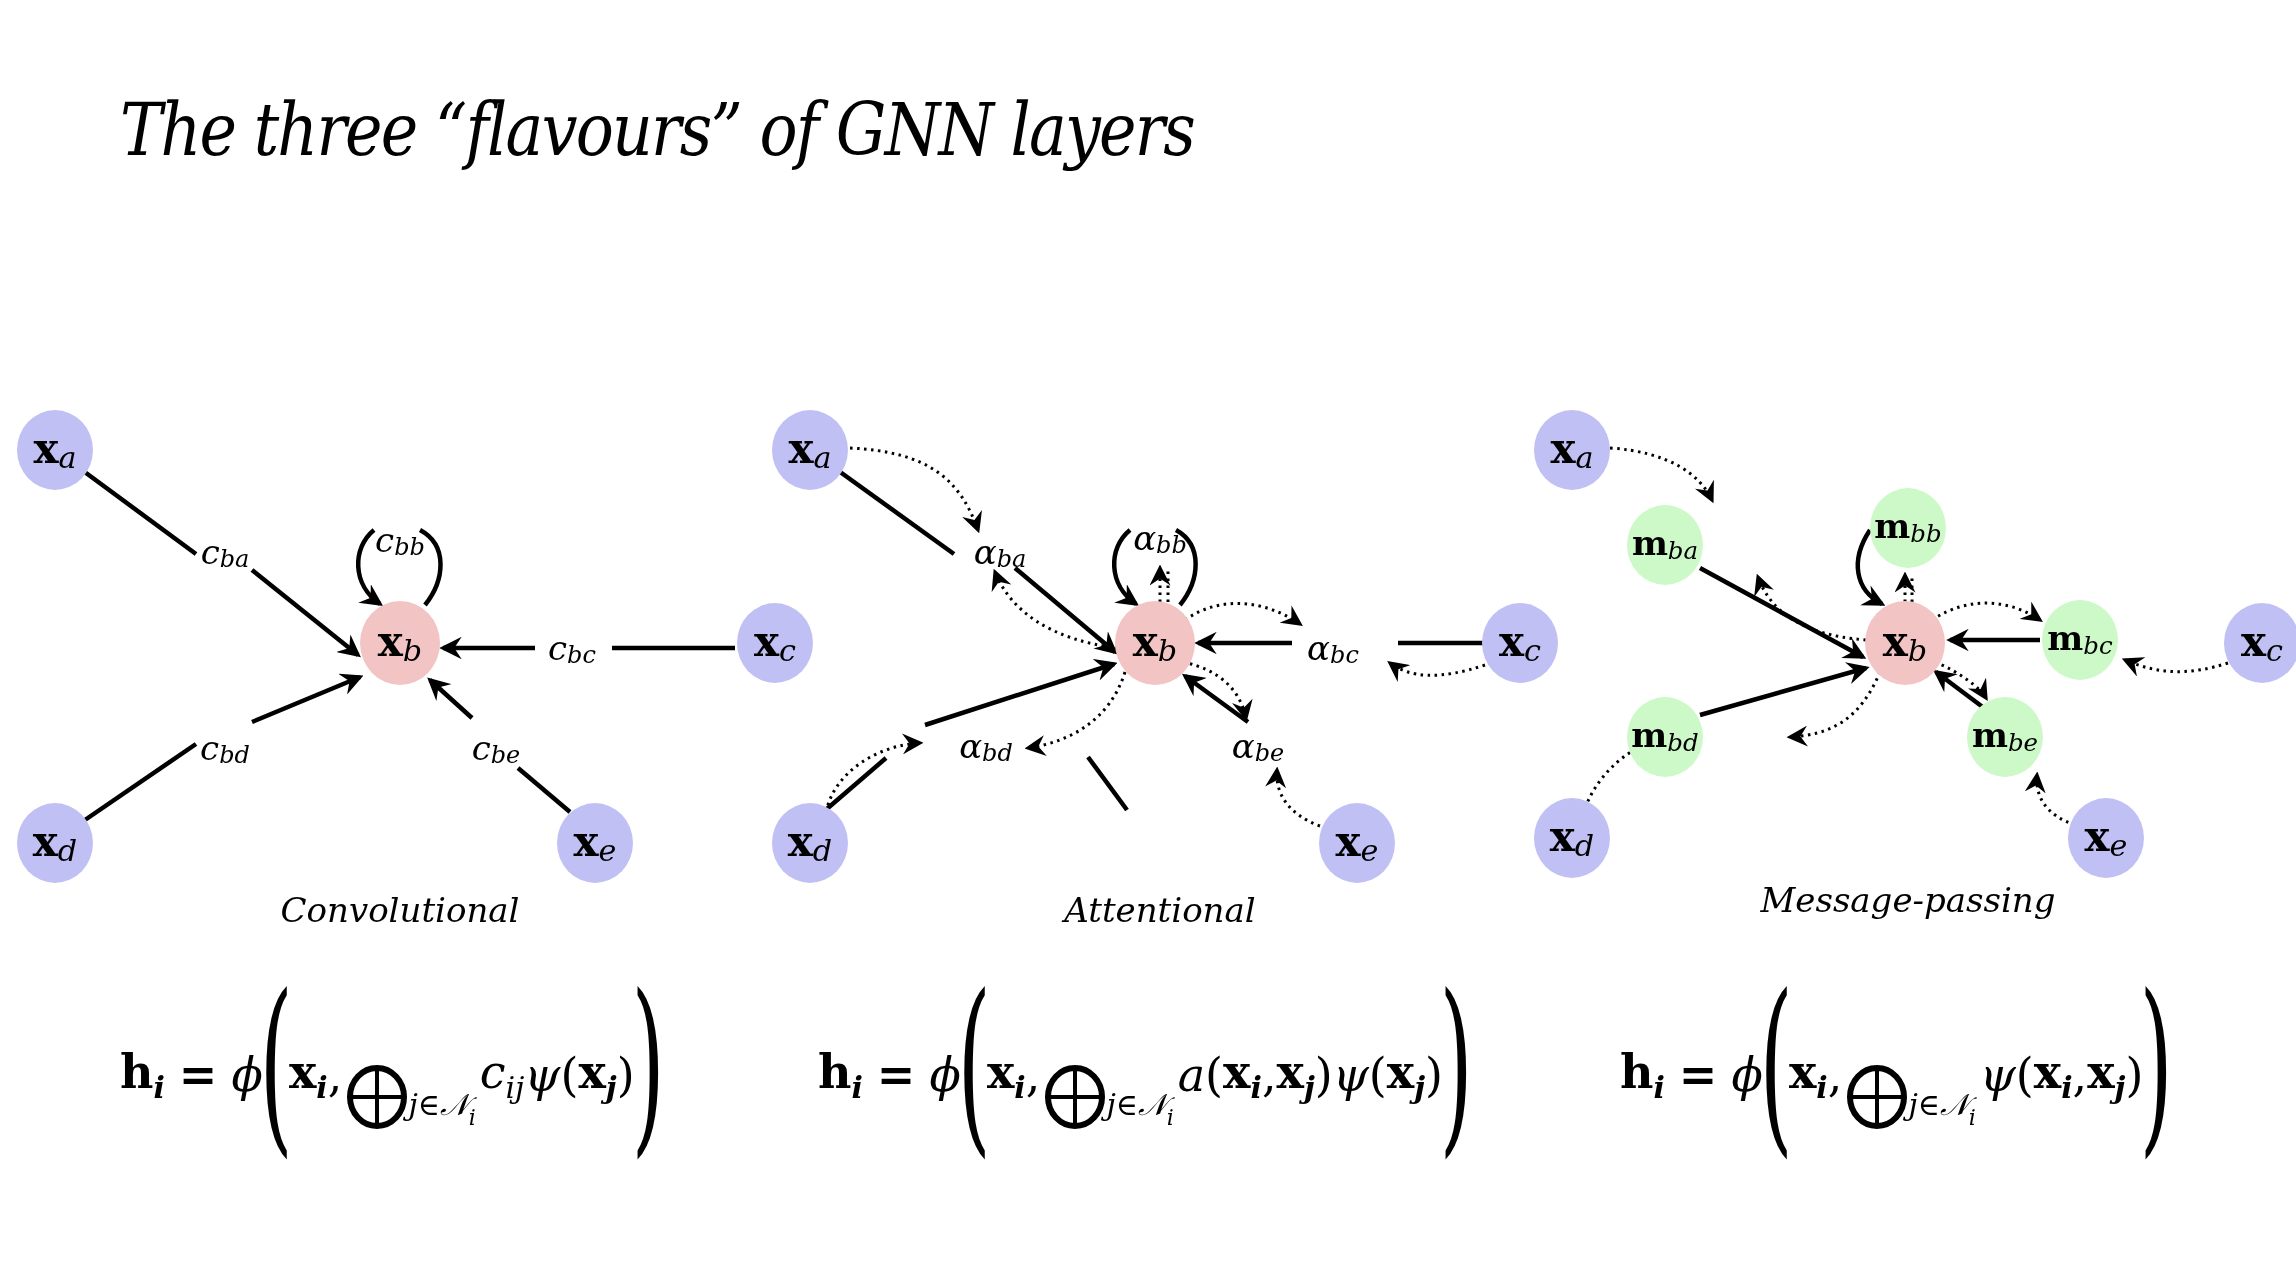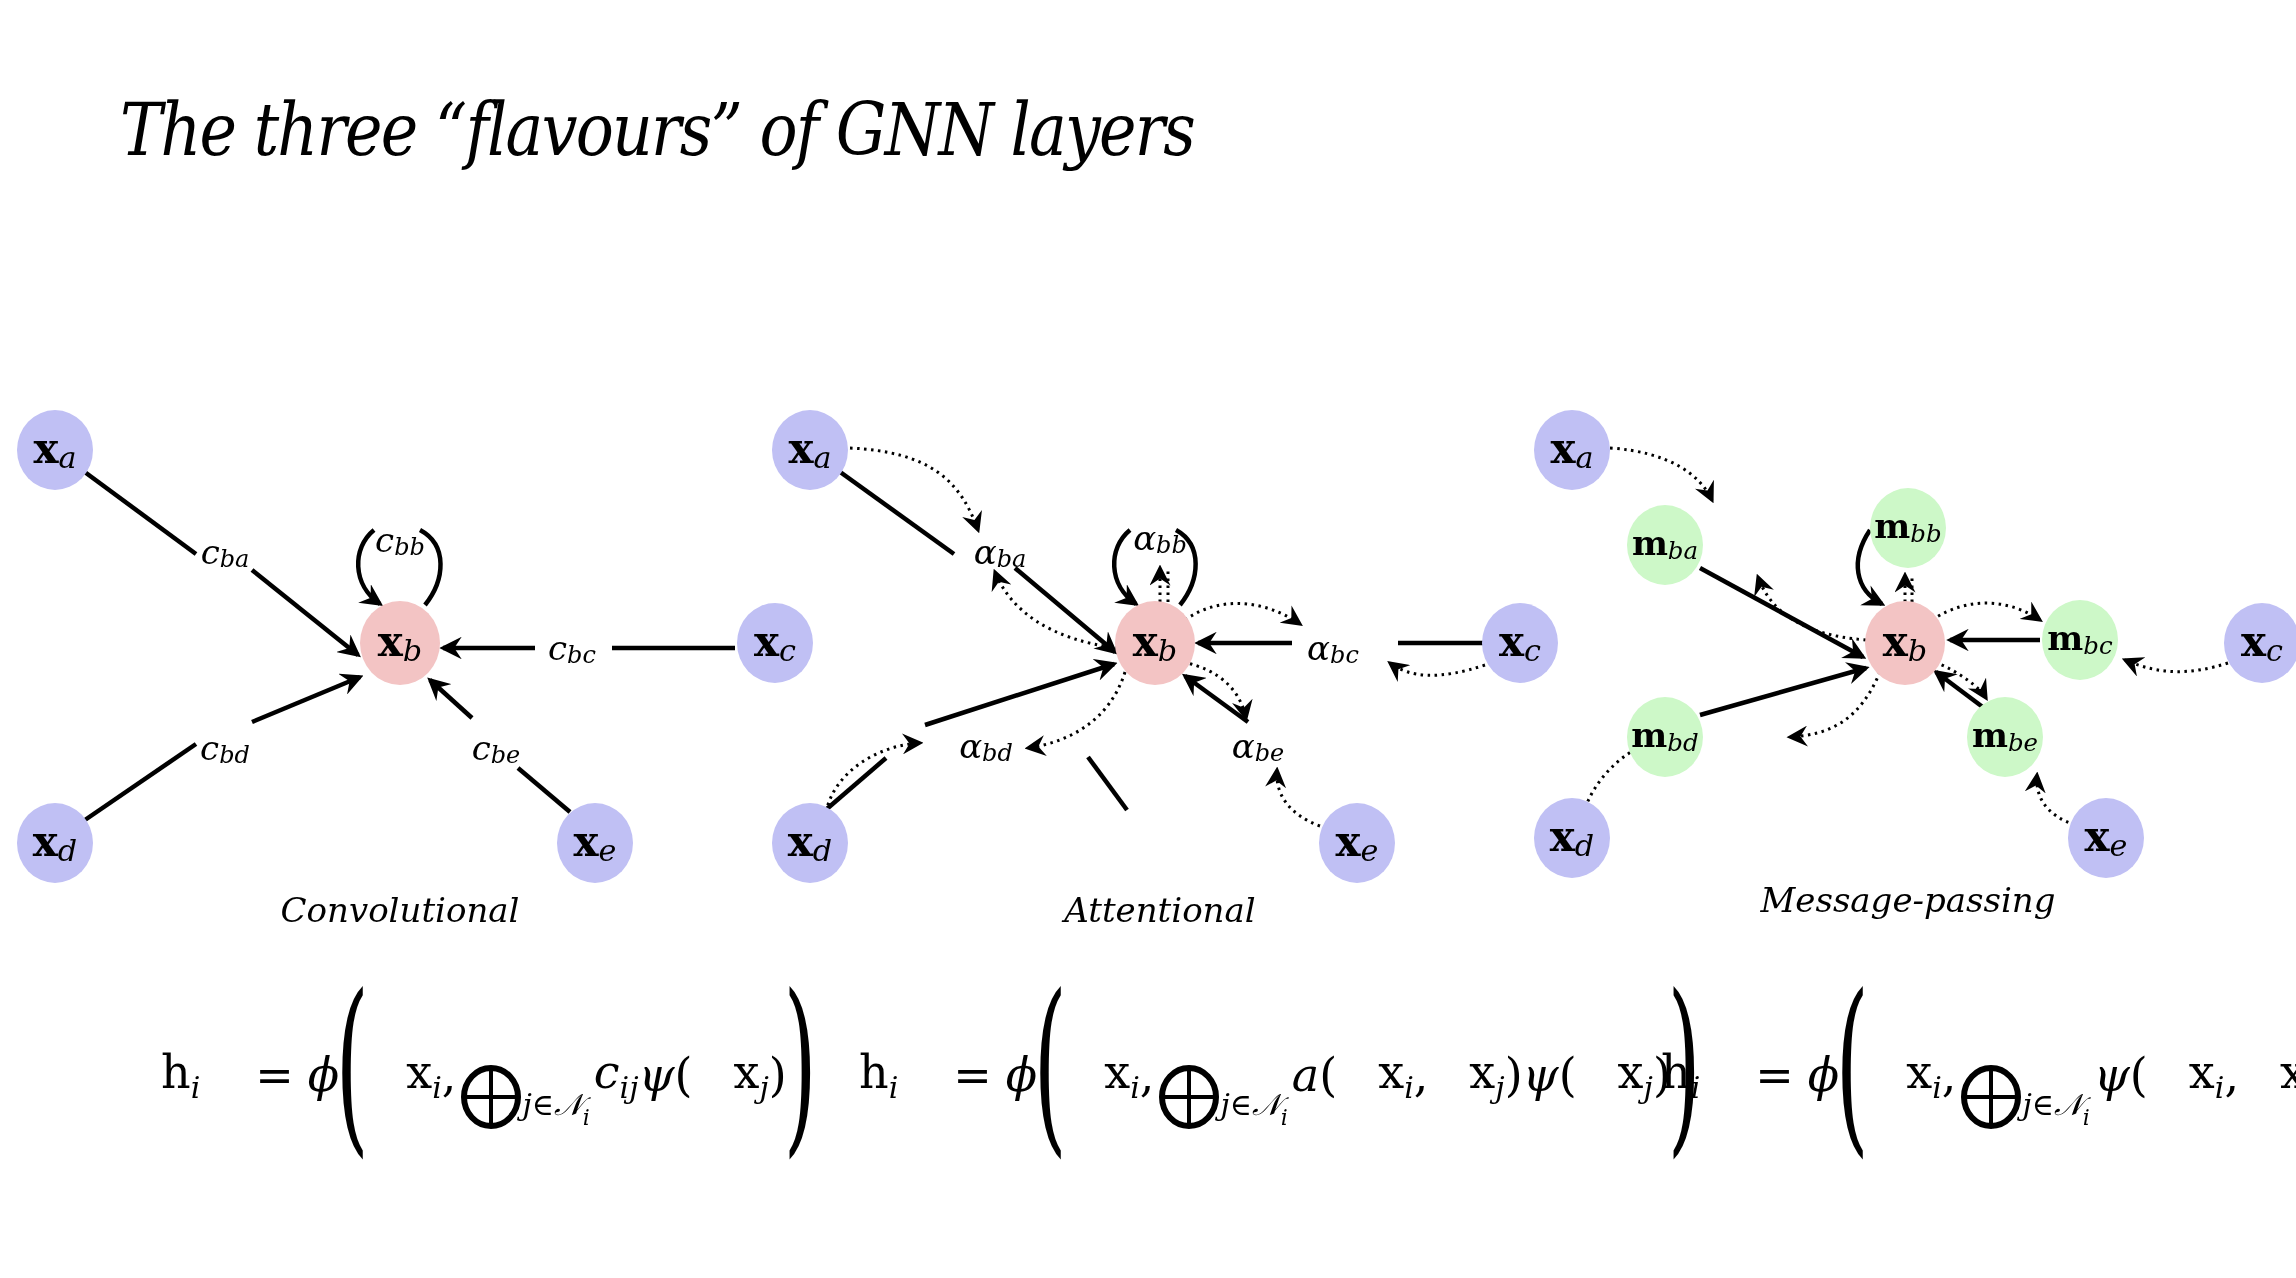--- a/index.html
+++ b/index.html
@@ -10,21 +10,21 @@
     letter-spacing: -2px; transform: scaleX(0.88); transform-origin: left top; white-space: nowrap;
   }
   svg#diagram { position: absolute; left: 0; top: 0; }
   .node-label { font-family: "DejaVu Serif", serif; }
   .caption { font-family: "DejaVu Serif", serif; font-style: italic; font-size: 34px; }
   .edge-label { font-family: "DejaVu Serif", serif; font-style: italic; }
   .formula {
     position: absolute; top: 975px; height: 200px;
     display: flex; align-items: center; font-family: "DejaVu Serif", serif; font-size: 46px; color: #000; white-space: nowrap;
   }
-  .formula .bold { font-weight: normal; margin-left: 41px; }
+  .formula .bold { font-weight: bold; }
   .formula .it { font-style: italic; }
   .formula sub { font-size: 30px; font-style: italic; vertical-align: -10px; }
   .formula .bigparen { font-size: 190px; font-weight: 100; line-height: 1; transform: scaleX(0.45); display: inline-block; margin: 0 -24px; position: relative; top: -10px; }
   .formula .oplus-wrap { display: inline-flex; flex-direction: row; align-items: flex-end; margin: 0 4px; position: relative; top: 22px; }
   .formula .oplus { width: 62px; height: 66px; }
   .formula .under { font-size: 30px; font-style: italic; margin-top: 2px; }
   .formula .sp { display: inline-block; width: 14px; }
 </style>
 </head>
 <body>

